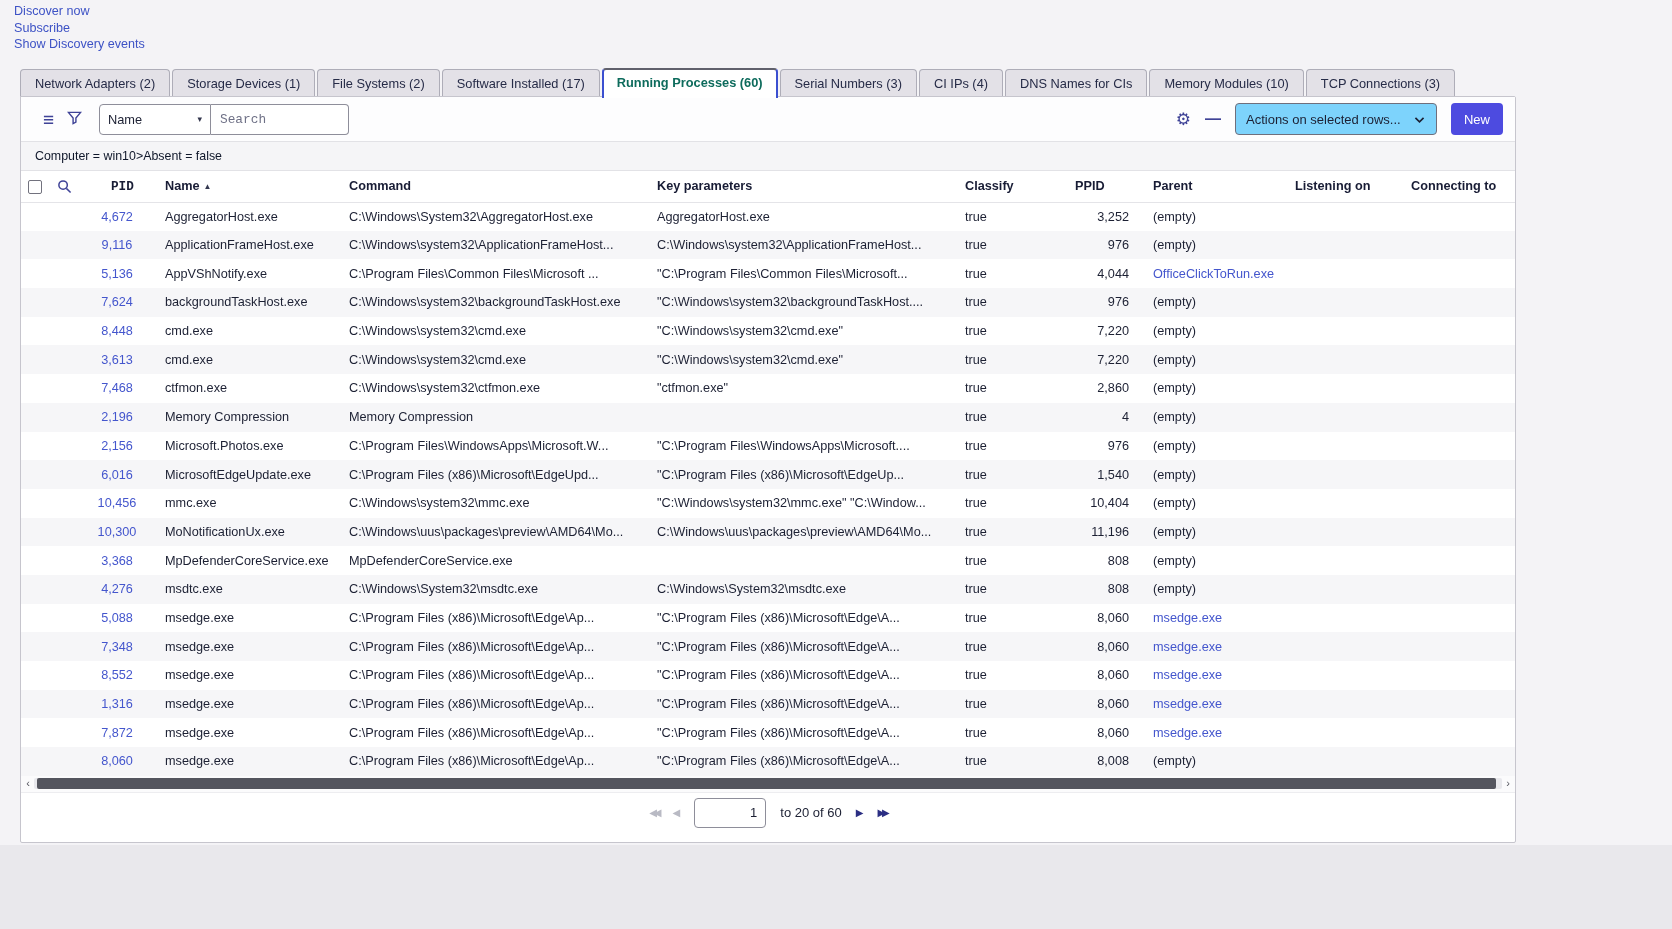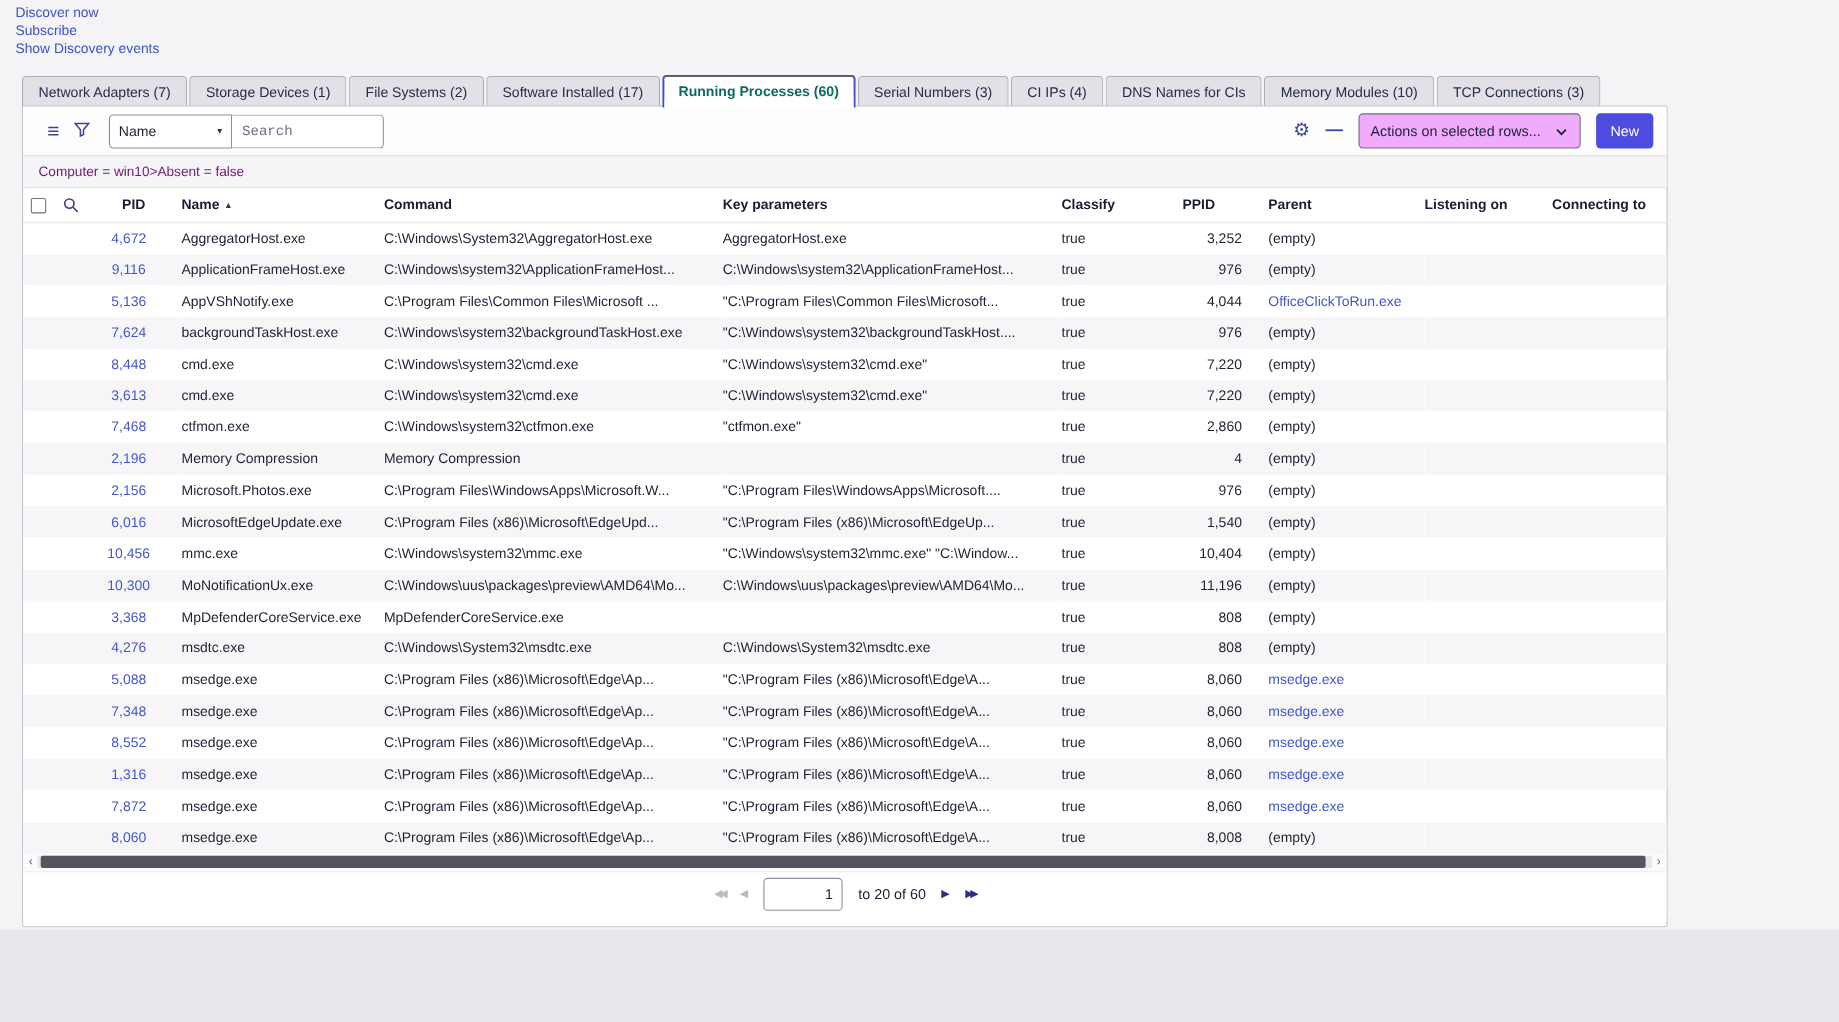--- a/index.html
+++ b/index.html
@@ -49,43 +49,43 @@
     width:138px; height:31px; border:1px solid #8e8e9a; border-left:none; border-radius:0 4px 4px 0;
     padding:0 9px; font-size:12.8px; font-family:Liberation Mono, monospace; color:#000000; outline:none;
   }
   .tb-search::placeholder { color:#6e7086; }
   .tb-right { margin-left:auto; display:flex; align-items:center; gap:14px; }
   .gear { font-size:17px; color:#3f4397; cursor:pointer; }
   .minus { color:#3f4397; font-size:16px; font-weight:bold; cursor:pointer; }
   .actions-select {
     display:flex; align-items:center; justify-content:space-between;
     width:202px; height:32px; border:1px solid #6f6f7c; border-radius:4px;
-    background:#f0abfc; padding:0 10px; font-size:13px; cursor:pointer;
+    background:#7dd3fc; padding:0 10px; font-size:13px; cursor:pointer;
   }
   .btn-new {
     background:#4d4be0; color:#fff; border:none; border-radius:4px;
     height:32px; padding:0 13px; font-size:13px; font-family:inherit; cursor:pointer;
   }
 
   
   .crumb-row {
     height:30px; background:#f5f5f7; border-top:1px solid #e2e2e6; border-bottom:1px solid #e2e2e6;
-    display:flex; align-items:center; padding-left:14px; font-size:12.4px; color:#701a75; cursor:pointer;
+    display:flex; align-items:center; padding-left:14px; font-size:12.4px; color:#0f172a; cursor:pointer;
   }
 
   
   .tbl { display:table; width:100%; table-layout:fixed; border-collapse:collapse; }
   .tr { display:table-row; }
   .td, .th { display:table-cell; vertical-align:middle; white-space:nowrap; overflow:hidden; height:28.7px; font-size:12.7px; }
   .th { font-weight:bold; color:#181c35; height:31px; border-bottom:1px solid #e4e4e8; }
   .tr.stripe .td { background:#f6f6f8; }
   .c-sel { width:28px; text-align:center; }
   .c-find { width:30px; text-align:center; }
   .c-pid { width:84px; text-align:center; padding-right:8px; }
-  .th.c-pid { text-align:left; padding-left:32px; }
+  .th.c-pid { text-align:left; padding-left:32px;font-family:Liberation Mono, monospace; }
   .c-name { width:186px; padding-left:2px; }
   .c-cmd { width:308px; }
   .c-key { width:308px;margin-left:28px; }
   .c-cls { width:94px; }
   .c-ppid { width:92px; text-align:right; padding-right:22px; }
   .th.c-ppid { text-align:left; padding-left:16px; }
   .c-par { width:144px; padding-left:2px; }
   .c-lis { width:116px; }
   .c-con { padding-right:4px; }
   .lnk { color:#4456cd; cursor:pointer; }
@@ -118,21 +118,21 @@
 
 <div class="screen">
 
   <div class="top-links">
     <a>Discover now</a>
     <a>Subscribe</a>
     <a>Show Discovery events</a>
   </div>
 
   <div class="tabbar">
-      <div class="tab">Network Adapters (7)</div>
+      <div class="tab">Network Adapters (2)</div>
       <div class="tab">Storage Devices (1)</div>
       <div class="tab">File Systems (2)</div>
       <div class="tab">Software Installed (17)</div>
       <div class="tab active">Running Processes (60)</div>
       <div class="tab">Serial Numbers (3)</div>
       <div class="tab">CI IPs (4)</div>
       <div class="tab">DNS Names for CIs</div>
       <div class="tab">Memory Modules (10)</div>
       <div class="tab">TCP Connections (3)</div>
     </div>

